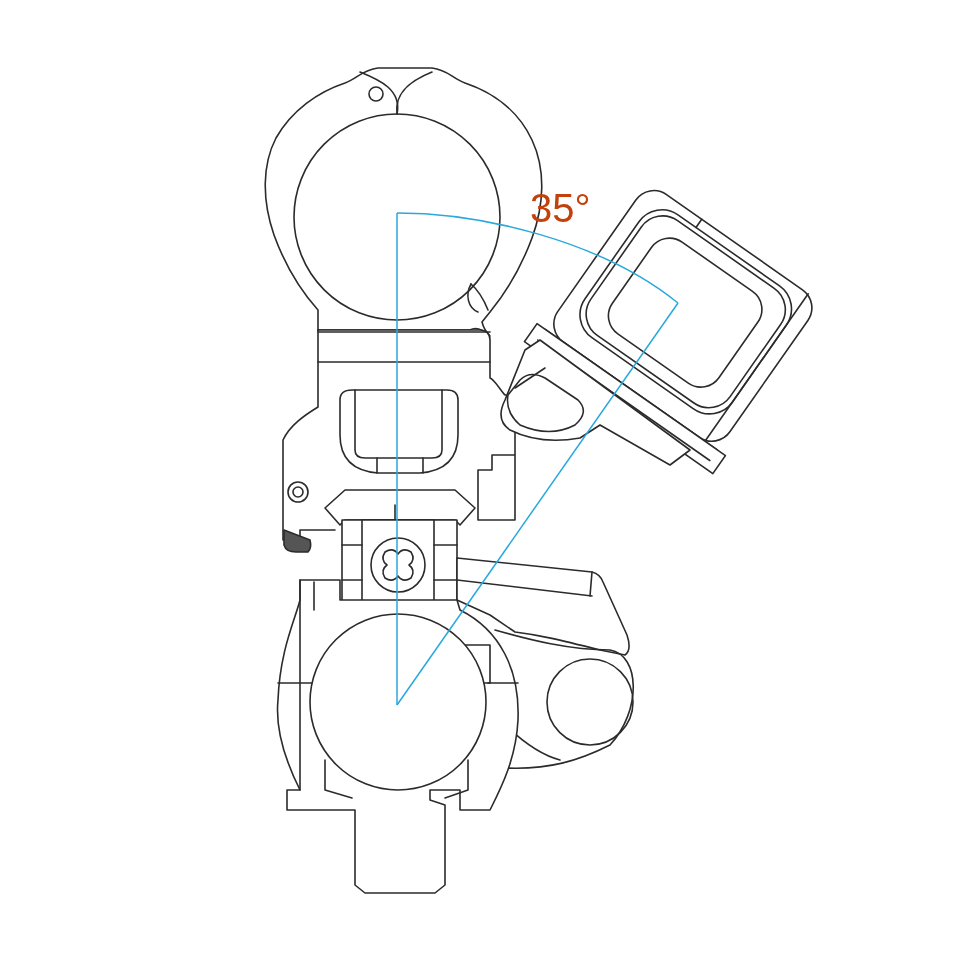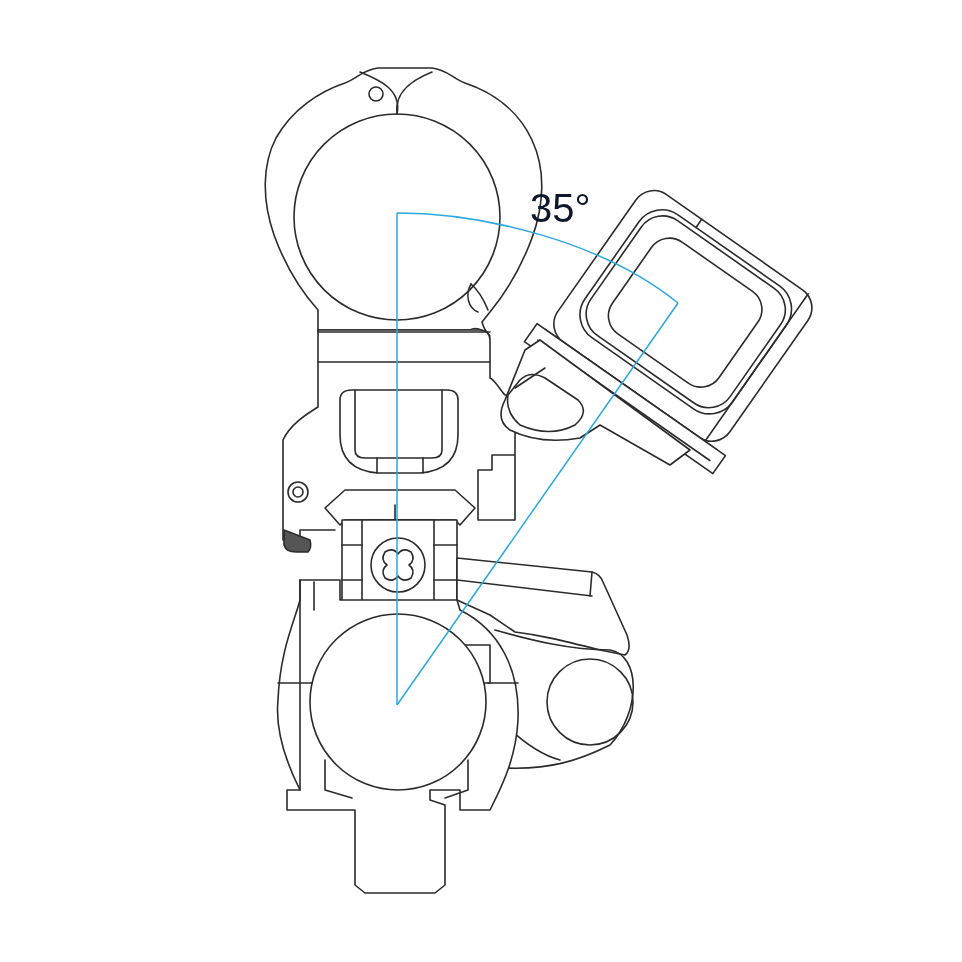--- a/index.html
+++ b/index.html
@@ -101,13 +101,13 @@
   </g>
 
   <g>
     <line class="accent" x1="397" y1="213" x2="397" y2="705" stroke="#29a8dd"></line>
     <line class="accent" x1="397" y1="705" x2="678" y2="303" stroke="#29a8dd"></line>
     <path class="accent" d="M397,213 C480,213 600,240 678,303" stroke="#29a8dd"></path>
   </g>
 </svg>
 </div>
 
-<div class="angle-label" style="color:#0f172a">35°</div>
+<div class="angle-label" style="color:#c2410c">35°</div>
 
 </body></html>

